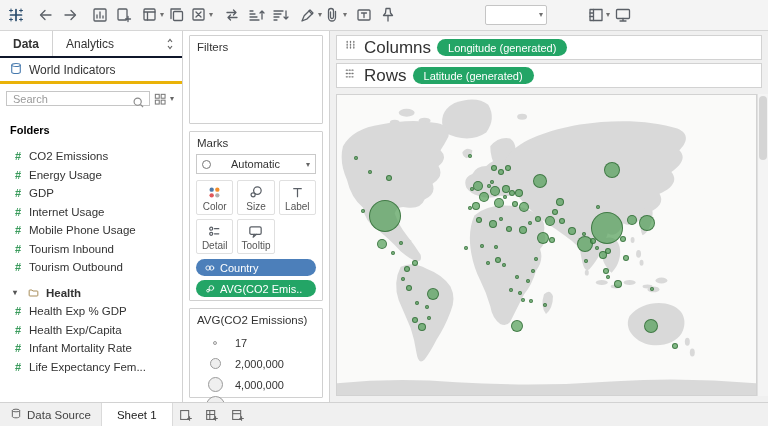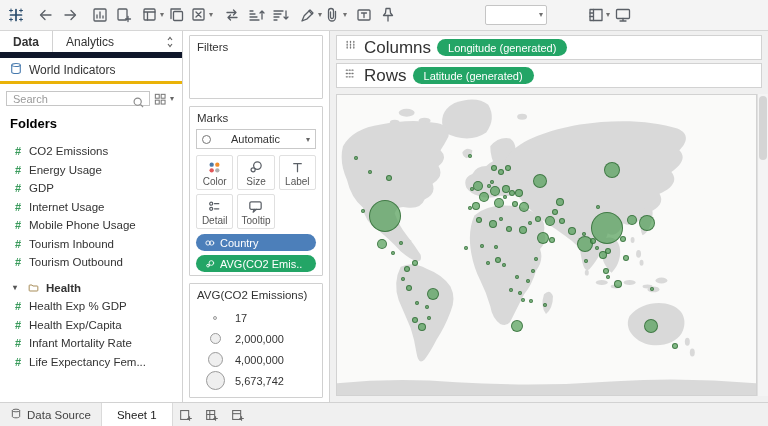--- a/index.html
+++ b/index.html
@@ -11,47 +11,47 @@
            align-items:center;padding:0 4px;flex:none;}
   .tb-btn{height:26px;min-width:24px;display:flex;align-items:center;justify-content:center;
           border-radius:2px;cursor:default;padding:0 1px;}
   .tb-caret{font-size:8px;color:#707070;margin-left:1px;line-height:1;}
   .tb-combo{width:62px;height:20px;border:1px solid #c5c5c5;background:#fff;border-radius:2px;
             display:flex;align-items:center;justify-content:flex-end;padding-right:3px;}
   
   .content{flex:1;display:flex;min-height:0;}
   
   .sidebar{width:183px;flex:none;border-right:1px solid #d2d2d2;display:flex;flex-direction:column;background:#fff;}
-  .side-tabs{height:27px;display:flex;border-bottom:6px solid #0f172a;flex:none;align-items:stretch;font-size:12px;}
+  .side-tabs{height:27px;display:flex;border-bottom:2px solid #0f172a;flex:none;align-items:stretch;font-size:12px;}
   .side-tab{display:flex;align-items:center;padding:0 13px;color:#333;}
   .side-tab.active{font-weight:bold;border-right:1px solid #d2d2d2;background:#fff;}
   .pane-swap{margin-left:auto;display:flex;align-items:center;padding:0 6px;color:#666;}
   .ds-row{height:26px;display:flex;align-items:center;gap:6px;padding:0 9px;border-bottom:3px solid #eab308;
           font-size:12px;flex:none;}
   .search-row{display:flex;align-items:center;gap:3px;padding:7px 6px 5px 6px;flex:none;}
   .search-box{flex:1;height:15px;border:1px solid #c6c6c6;background:#fff;display:flex;align-items:center;position:relative;}
   .search-box input{border:none;outline:none;flex:1;font-size:11px;padding:0 18px 0 6px;
                     font-family:"Liberation Sans",sans-serif;color:#333;background:transparent;width:100%;}
   .search-box input::placeholder{color:#9a9a9a;}
   .search-mag{position:absolute;right:3px;top:3px;}
   .viewas{display:flex;align-items:center;color:#666;}
   .viewas-caret{font-size:8px;color:#666;padding-right:2px;}
-  .folders-label{font-size:13px;font-weight:bold;padding:5px 10px 2px 10px;flex:none;color:#000;}
+  .folders-label{font-size:11px;font-weight:bold;padding:5px 10px 2px 10px;flex:none;color:#000;margin-top:8px;}
   .fields{flex:1;overflow:hidden;padding-top:9px;}
   .field-row{height:18.5px;display:flex;align-items:center;gap:6px;padding:0 8px 0 13px;font-size:11.5px;
              white-space:nowrap;}
   .hash{color:#3a9b5c;font-weight:bold;font-size:11px;width:10px;text-align:center;flex:none;}
   .folder-row{font-weight:bold;margin-top:7px;}
   .folder-caret{font-size:8px;color:#555;width:8px;flex:none;}
   
   .cardscol{width:147px;flex:none;border-right:1px solid #d2d2d2;background:#fff;
             padding:4px 6px;display:flex;flex-direction:column;gap:7px;}
   .card{border:1px solid #d0d0d0;background:#fff;border-radius:1px;}
   .card-title{font-size:11.5px;color:#333;padding:5px 7px 3px 7px;}
-  .filters-card{height:64px;flex:none;}
+  .filters-card{height:89px;flex:none;}
   .marks-card{height:170px;flex:none;}
   .marktype{margin:2px 6px 0 6px;border:1px solid #c9c9c9;height:20px;display:flex;align-items:center;
             gap:20px;font-size:11px;padding:0 5px;color:#333;}
   .mt-circ{width:9px;height:9px;border:1.2px solid #777;border-radius:50%;flex:none;}
   .mt-caret{margin-left:auto;font-size:8px;color:#666;}
   .marks-btns{display:grid;grid-template-columns:repeat(3,1fr);gap:4px;margin:6px 6px 4px 6px;}
   .mbtn{height:35px;border:1px solid #e0e0e0;border-radius:2px;background:#fff;display:flex;
         flex-direction:column;align-items:center;justify-content:center;gap:1px;}
   .mbtn span{font-size:10px;color:#555;line-height:1;}
   .pill-list{margin:5px 6px 0 6px;display:flex;flex-direction:column;gap:4px;}

